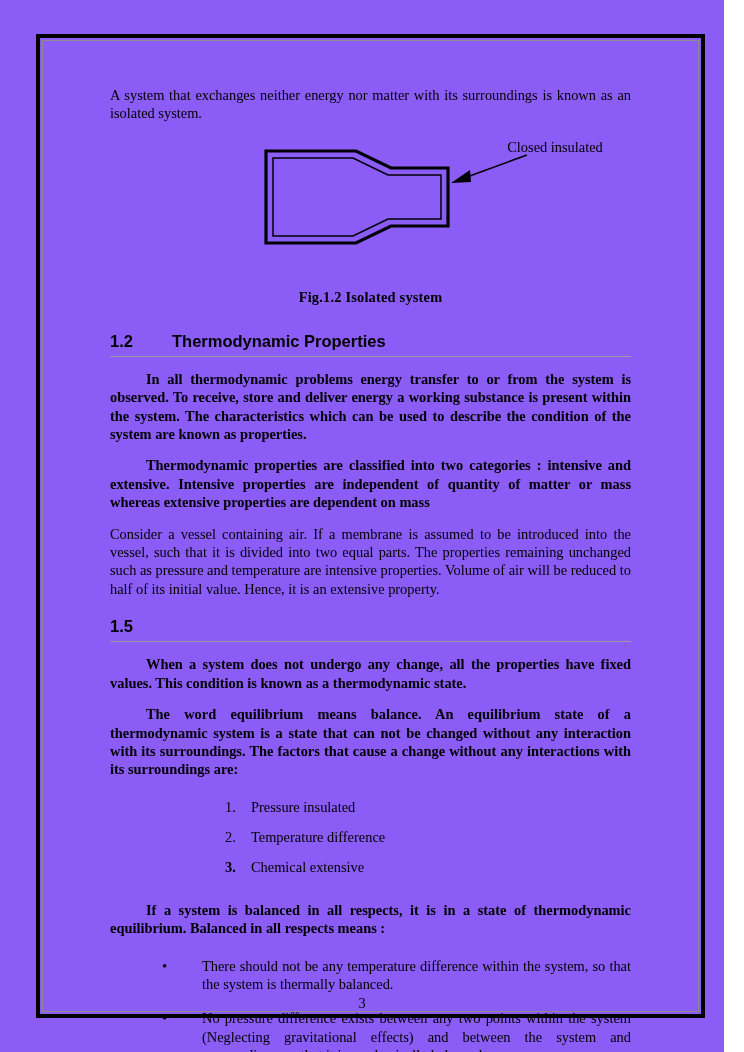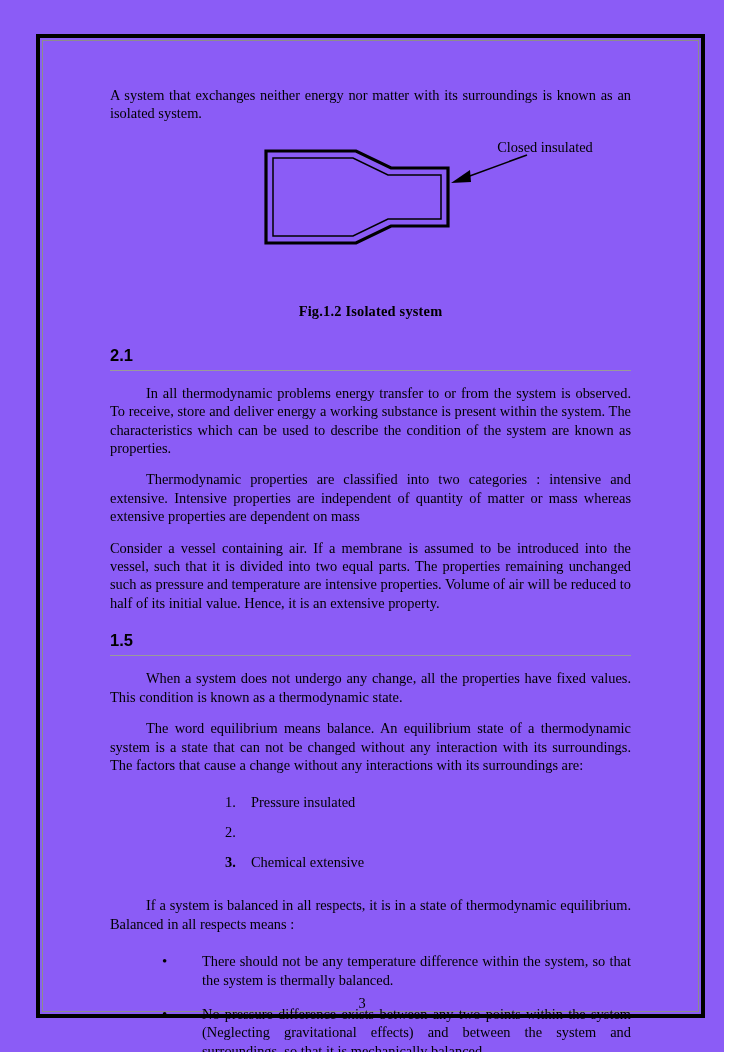--- a/index.html
+++ b/index.html
@@ -50,40 +50,40 @@
   }
 
   p.body {
     margin: 0 0 0 0;
     font-size: 14.4px;
     line-height: 18.4px;
     text-align: justify;
     text-justify: inter-word;
     hyphens: none;
   }
-  p.indent { text-indent: 36px; }
+  p.indent { text-indent: 36px; font-weight: bold; }
   .gap-sm { height: 13px; }
   .gap-md { height: 19px; }
   .gap-lg { height: 26px; }
 
   
   .figure-block {
     position: relative;
     width: 521px;
     height: 140px;
     margin-top: 18px;
   }
   .figure-svg { display: block; }
 
   .fig-caption {
     text-align: center;
     font-size: 14.4px;
     font-weight: bold;
     font-family: "Liberation Serif", "DejaVu Serif", serif;
-    margin-top: 22px;
+    margin-top: 8px;
     letter-spacing: 0.2px;
   }
 
   
   .section-heading {
     font-family: "Liberation Sans", "DejaVu Sans", sans-serif;
     font-weight: bold;
     font-size: 16.5px;
     color: #000000;
     border-bottom: 1.5px solid #9a9a9a;
@@ -172,32 +172,33 @@
         <polyline points="156,56 156,10 246,10 281,27 338,27 338,56" fill="none" stroke="#000000" stroke-width="3.2" stroke-linejoin="miter"></polyline>
         <polyline points="156,56 156,102 246,102 281,85 338,85 338,56" fill="none" stroke="#000000" stroke-width="3.2" stroke-linejoin="miter"></polyline>
 
         <polyline points="163,56 163,17 243,17 278,34 331,34 331,56" fill="none" stroke="#000000" stroke-width="1.5" stroke-linejoin="miter"></polyline>
         <polyline points="163,56 163,95 243,95 278,78 331,78 331,56" fill="none" stroke="#000000" stroke-width="1.5" stroke-linejoin="miter"></polyline>
 
         <line x1="417" y1="14" x2="357" y2="36" stroke="#000000" stroke-width="1.6"></line>
         <polygon points="341,42 360,29 361,41" fill="#000000"></polygon>
       </svg>
 
-      <div style="position:absolute; left:355px; top:-4px; text-align:center; width:160px;
+      <div style="position:absolute; left:365px; top:-4px; text-align:center; width:160px;
                   font-size:14.4px; line-height:20px;">
         <div>Closed insulated</div>
       </div>
     </div>
 
     <div class="fig-caption">Fig.1.2 Isolated system</div>
 
     <div class="gap-lg"></div>
 
     <div class="section-heading">
-      <span class="section-number">2.1</span>
+      <span class="section-number">1.2</span>
+      <span class="section-title">Thermodynamic Properties</span>
     </div>
 
     <div class="gap-sm"></div>
 
     <p class="body indent">In all thermodynamic problems energy transfer to or from the system is observed. To receive, store and deliver energy a working substance is present within the system. The characteristics which can be used to describe the condition of the system are known as properties.</p>
 
     <div class="gap-sm"></div>
 
     <p class="body indent">Thermodynamic properties are classified into two categories : intensive and extensive. Intensive properties are independent of quantity of matter or mass whereas extensive properties are dependent on mass</p>
 
@@ -221,20 +222,21 @@
 
     <div class="gap-md"></div>
 
     <ol class="numbered" id="factors-list">
         <li>
           <span class="num">1.</span>
           <span class="txt">Pressure insulated</span>
         </li>
         <li>
           <span class="num">2.</span>
+          <span class="txt">Temperature difference</span>
         </li>
         <li>
           <span class="num bold">3.</span>
           <span class="txt">Chemical extensive</span>
         </li>
       </ol>
 
     <div class="gap-sm"></div>
 
     <p class="body indent">If a system is balanced in all respects, it is in a state of thermodynamic equilibrium. Balanced in all respects means :</p>

